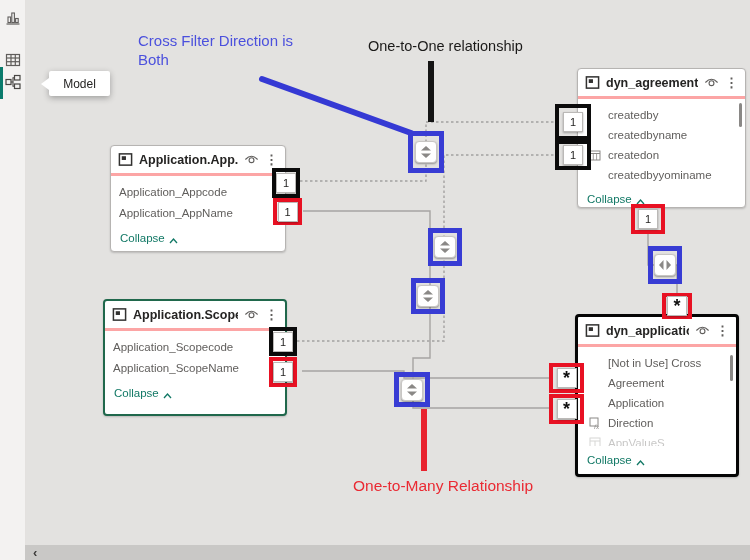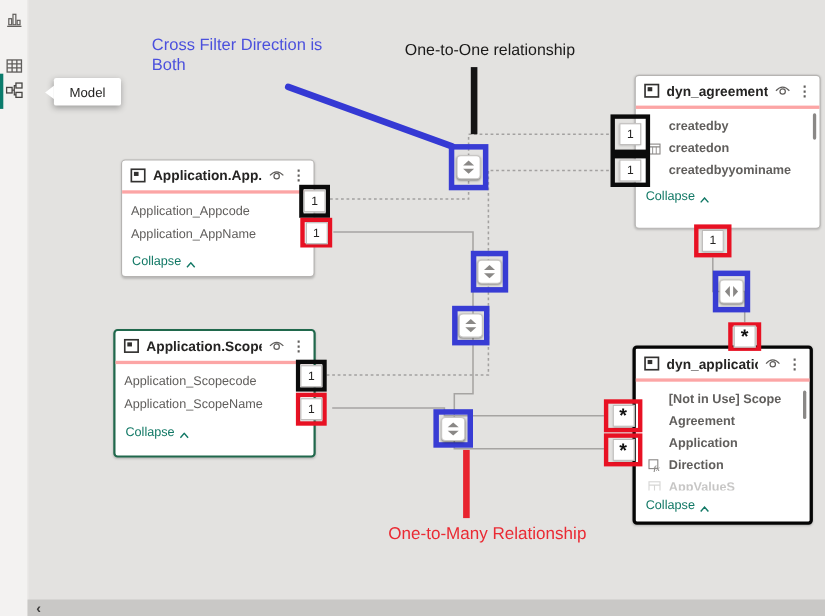--- a/index.html
+++ b/index.html
@@ -15,21 +15,21 @@
   .table-card { position:absolute; background:#fff; border:1px solid #b6b4b2; border-radius:4px;
                 box-shadow:0 1px 2px rgba(0,0,0,.18); z-index:3; }
   .card-header { display:flex; align-items:center; gap:6px; height:30px; padding:0 7px;
                  border-bottom:3px solid #fca5a5; }
   .card-title { flex:1; font-size:12.5px; font-weight:bold; color:#252423; white-space:nowrap; overflow:hidden; }
   .dots { font-size:13px; color:#605e5c; font-weight:bold; letter-spacing:0; line-height:1; }
   .card-body { position:relative; padding-top:6px; }
   .field-row { position:relative; height:21px; line-height:21px; font-size:11.5px; color:#605e5c;
                padding-left:8px; white-space:nowrap; overflow:hidden; }
   .field-row .row-ico { position:absolute; left:10px; top:4px; }
-  .dyn .field-row { padding-left:30px; height:20px; line-height:20px;font-weight:bold; }
+  .dyn .field-row { padding-left:30px; height:20px; line-height:20px; }
   .dyn .field-row .row-ico { left:11px; }
   .faded-row { opacity:.35; height:13px !important; overflow:hidden; }
   .collapse-link { display:flex; align-items:flex-end; gap:4px; margin-top:8px; padding:0 0 7px 9px;
                    font-size:11.5px; color:#117865; cursor:pointer; }
   .v-thumb { position:absolute; width:3px; background:#8a8886; border-radius:2px; }
 
   #card-app   { left:110px; top:145px; width:176px; height:107px; }
   #card-scope { left:103px; top:299px; width:184px; height:117px; border:2px solid #20684c; }
   #card-agreement   { left:577px; top:68px;  width:169px; height:140px; }
   #card-application { left:575px; top:314px; width:164px; height:163px; border:3px solid #050505; }
@@ -153,20 +153,21 @@
       </svg>
       <span class="card-title">dyn_agreement</span>
       <svg width="15" height="11" viewBox="0 0 16 11">
         <path d="M1.5 5.5 Q8 -1.5 14.5 5.5" fill="none" stroke="#605e5c" stroke-width="1.2"></path>
         <circle cx="8" cy="6.2" r="2.6" fill="none" stroke="#605e5c" stroke-width="1.2"></circle>
       </svg>
       <span class="dots">⋮</span>
     </div>
     <div class="card-body">
       <div class="field-row"><span>createdby</span></div>
+      <div class="field-row"><span>createdbyname</span></div>
       <div class="field-row">
         <svg class="row-ico" width="12" height="12" viewBox="0 0 12 12">
           <rect x="1" y="2" width="10" height="9" fill="none" stroke="#8a8886" stroke-width="1"></rect>
           <line x1="1" y1="4.5" x2="11" y2="4.5" stroke="#8a8886" stroke-width="1"></line>
           <line x1="4.3" y1="4.5" x2="4.3" y2="11" stroke="#8a8886" stroke-width=".8"></line>
           <line x1="7.6" y1="4.5" x2="7.6" y2="11" stroke="#8a8886" stroke-width=".8"></line>
         </svg>
         <span>createdon</span>
       </div>
       <div class="field-row"><span>createdbyyominame</span></div>
@@ -187,21 +188,21 @@
         <rect x="4" y="4.5" width="4.5" height="4" fill="#323130"></rect>
       </svg>
       <span class="card-title">dyn_application</span>
       <svg width="15" height="11" viewBox="0 0 16 11">
         <path d="M1.5 5.5 Q8 -1.5 14.5 5.5" fill="none" stroke="#605e5c" stroke-width="1.2"></path>
         <circle cx="8" cy="6.2" r="2.6" fill="none" stroke="#605e5c" stroke-width="1.2"></circle>
       </svg>
       <span class="dots">⋮</span>
     </div>
     <div class="card-body">
-      <div class="field-row"><span>[Not in Use] Scope</span></div>
+      <div class="field-row"><span>[Not in Use] Cross</span></div>
       <div class="field-row"><span>Agreement</span></div>
       <div class="field-row"><span>Application</span></div>
       <div class="field-row">
         <svg class="row-ico" width="13" height="12" viewBox="0 0 13 12">
           <rect x="1" y="1" width="8" height="8" fill="none" stroke="#8a8886" stroke-width="1"></rect>
           <text x="5" y="11.5" font-size="7" font-style="italic" fill="#8a8886" font-family="Liberation Serif, serif">fx</text>
         </svg>
         <span>Direction</span>
       </div>
       <div class="field-row faded-row">

